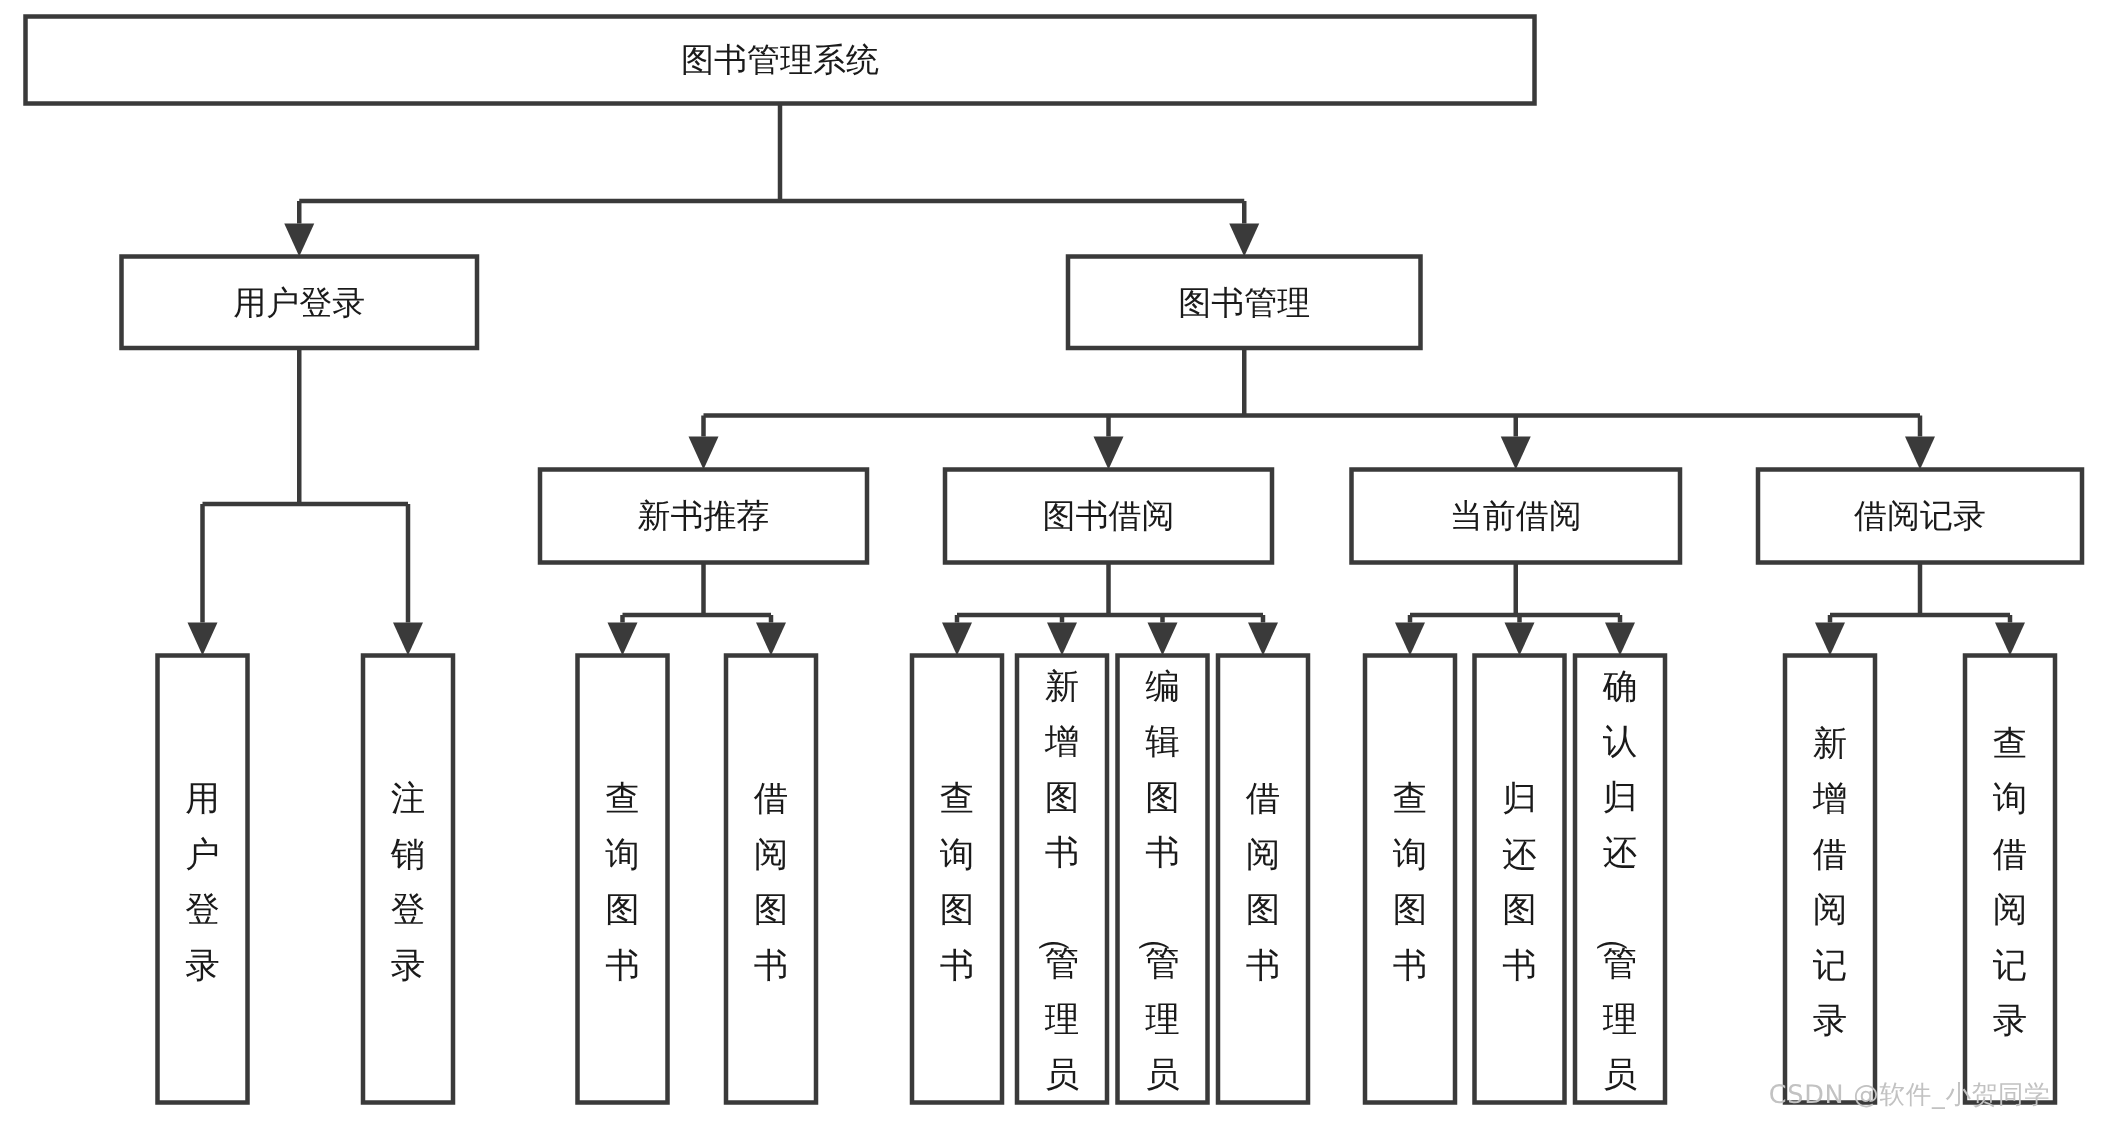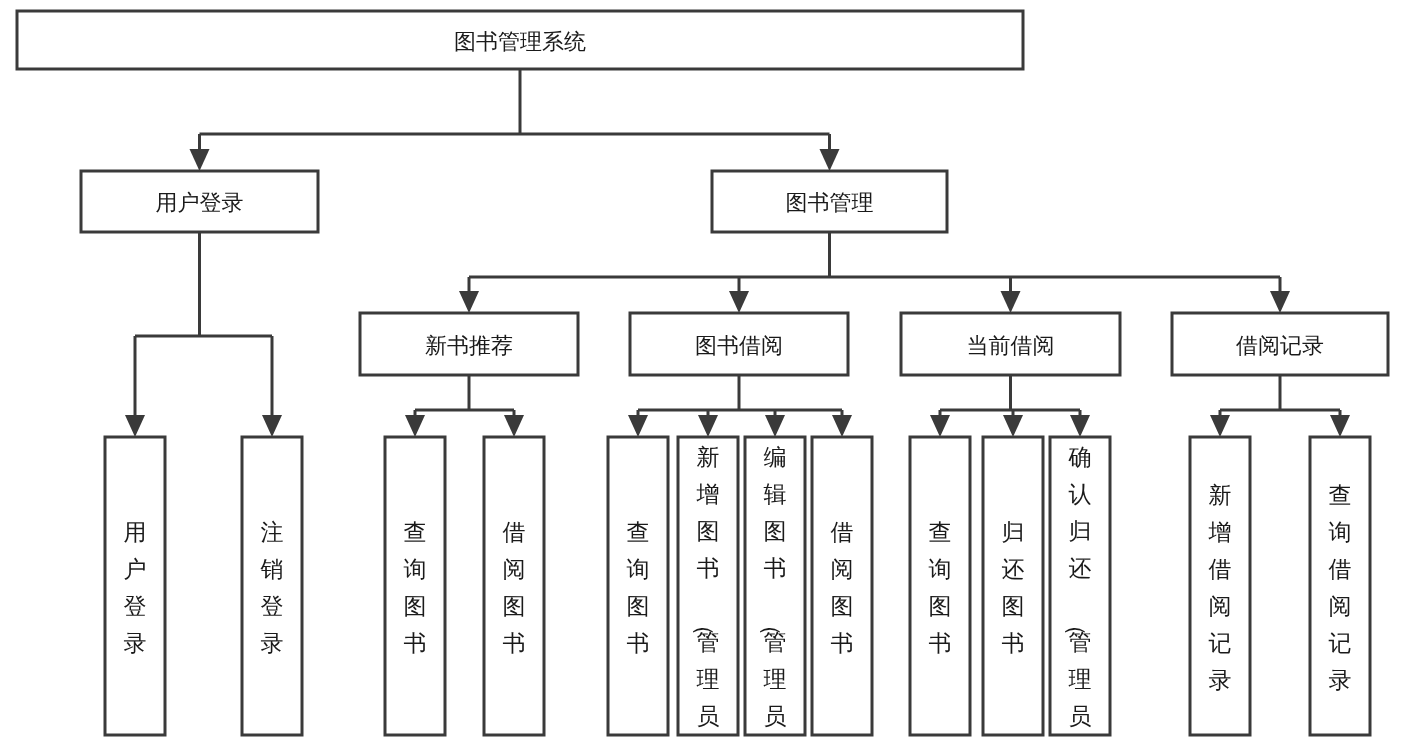--- a/index.html
+++ b/index.html
@@ -219,14 +219,15 @@
           <rect x="1190" y="437" width="60" height="298" class="node-box"></rect>
           <text x="1220" y="503" class="leaf-label"><tspan x="1220" dy="0">新</tspan><tspan x="1220" dy="37">增</tspan><tspan x="1220" dy="37">借</tspan><tspan x="1220" dy="37">阅</tspan><tspan x="1220" dy="37">记</tspan><tspan x="1220" dy="37">录</tspan></text>
         </g>
         <g>
           <rect x="1310" y="437" width="60" height="298" class="node-box"></rect>
           <text x="1340" y="503" class="leaf-label"><tspan x="1340" dy="0">查</tspan><tspan x="1340" dy="37">询</tspan><tspan x="1340" dy="37">借</tspan><tspan x="1340" dy="37">阅</tspan><tspan x="1340" dy="37">记</tspan><tspan x="1340" dy="37">录</tspan></text>
         </g>
       </g>
   </svg>
 
+  <div class="watermark">CSDN @软件_小贺同学</div>
 
 </div>
 
 </body></html>

